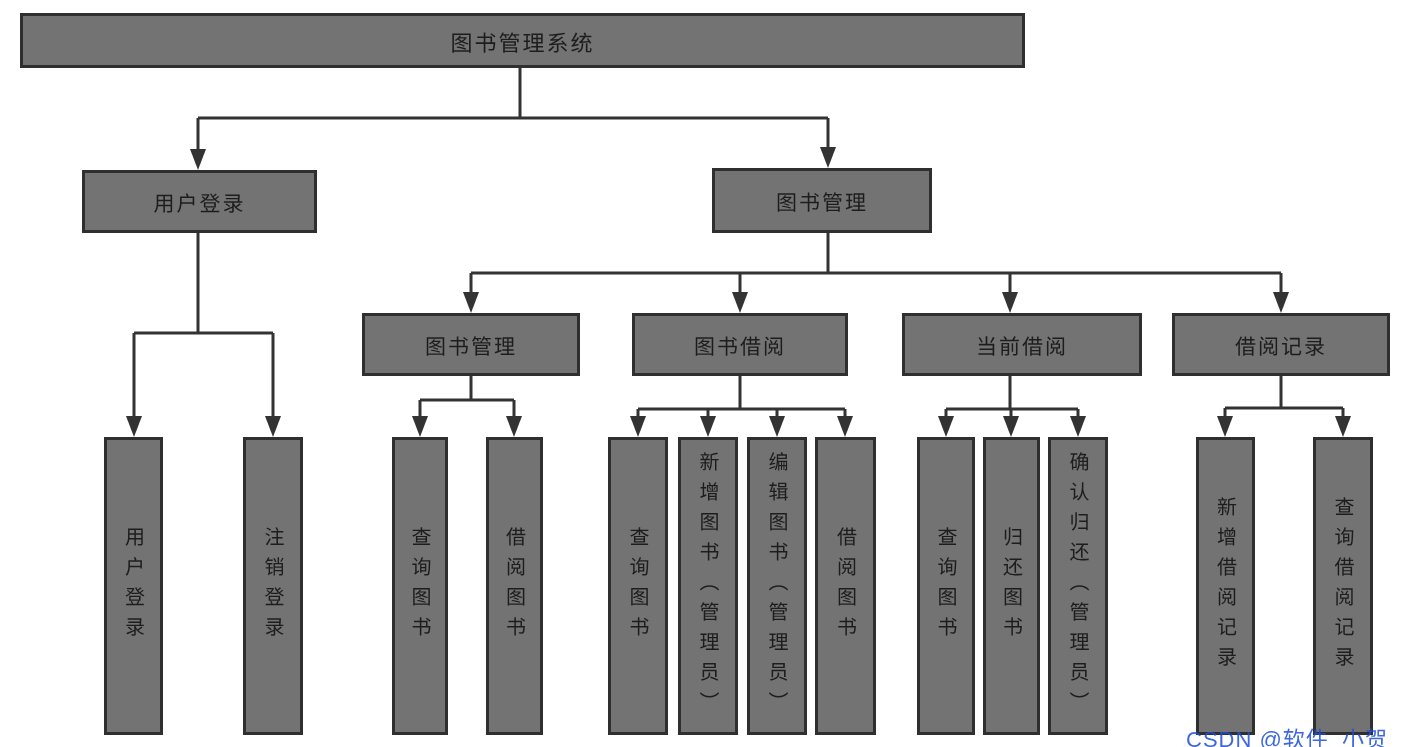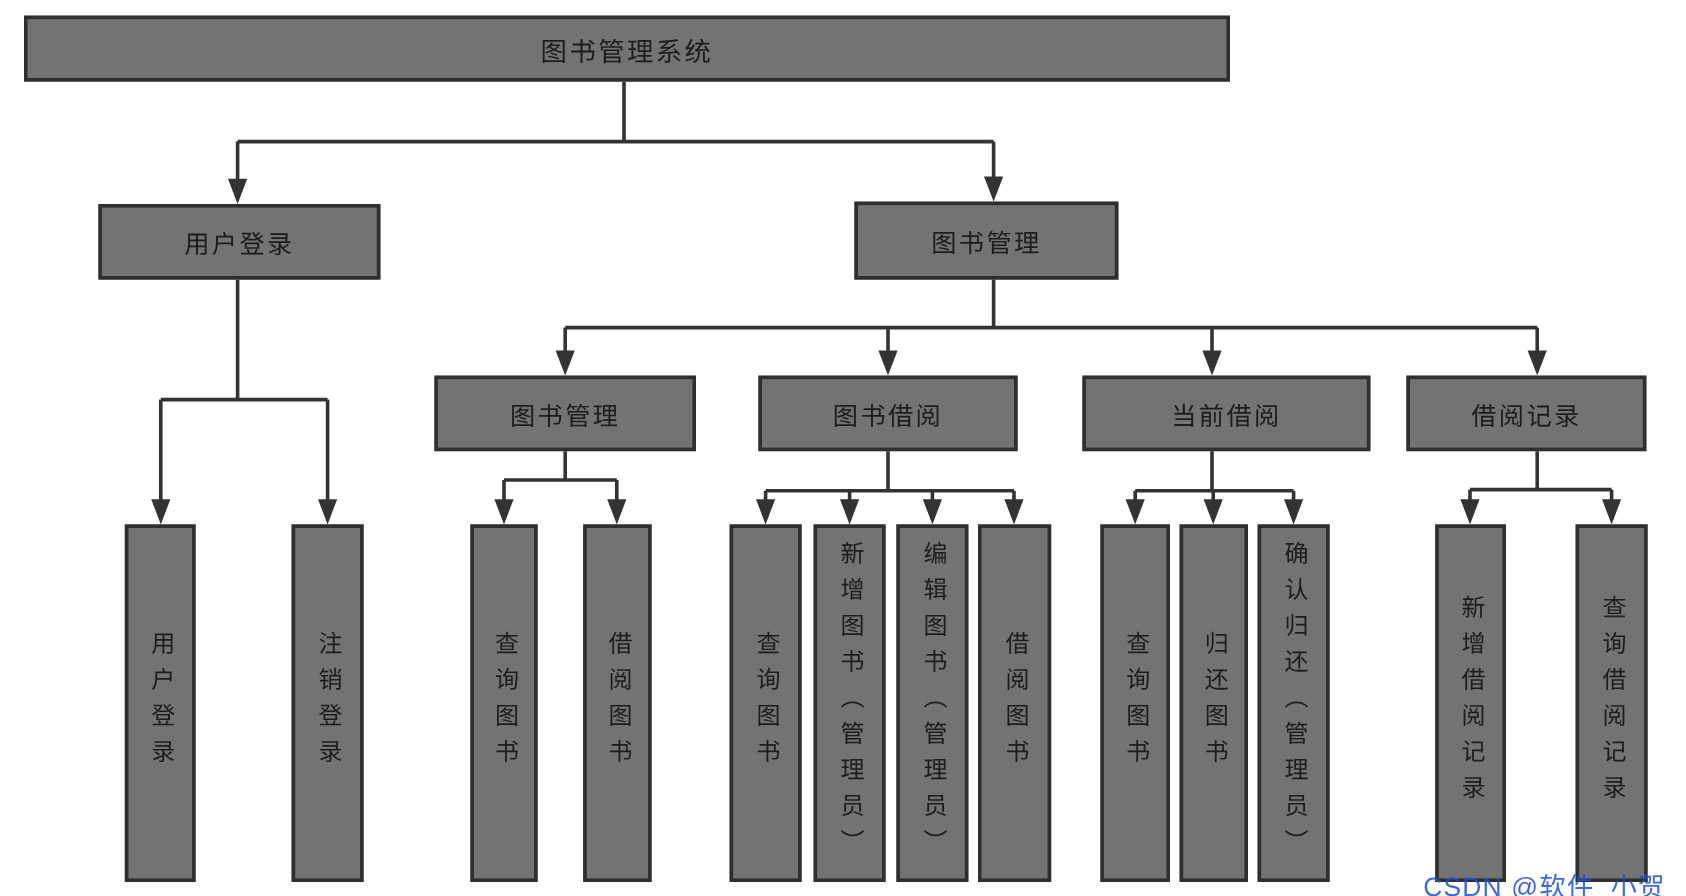--- a/index.html
+++ b/index.html
@@ -120,21 +120,21 @@
     </svg>
 
   <div class="box h root" style="left:20px; top:13px; width:1005px; height:55px;">图书管理系统</div>
 
   <div class="box h" style="left:82px; top:170px; width:235px; height:63px;">用户登录</div>
   <div class="box h" style="left:712px; top:168px; width:220px; height:65px;">图书管理</div>
 
   <div class="box h" style="left:362px; top:313px; width:218px; height:63px;">图书管理</div>
   <div class="box h" style="left:632px; top:313px; width:216px; height:63px;text-align:right;">图书借阅</div>
   <div class="box h" style="left:902px; top:313px; width:240px; height:63px;">当前借阅</div>
-  <div class="box h" style="left:1172px; top:313px; width:200px; height:63px;">借阅记录</div>
+  <div class="box h" style="left:1172px; top:313px; width:218px; height:63px;">借阅记录</div>
 
   <div class="box v" style="left:104px; top:437px; width:59px; height:298px;">用户登录</div>
   <div class="box v" style="left:243px; top:437px; width:60px; height:298px;">注销登录</div>
 
   <div class="box v" style="left:392px; top:437px; width:56px; height:298px;">查询图书</div>
   <div class="box v" style="left:486px; top:437px; width:57px; height:298px;">借阅图书</div>
 
   <div class="box v" style="left:608px; top:437px; width:60px; height:298px;">查询图书</div>
   <div class="box v" style="left:678px; top:437px; width:60px; height:298px;">新增图书（管理员）</div>
   <div class="box v" style="left:747px; top:437px; width:60px; height:298px;">编辑图书（管理员）</div>

